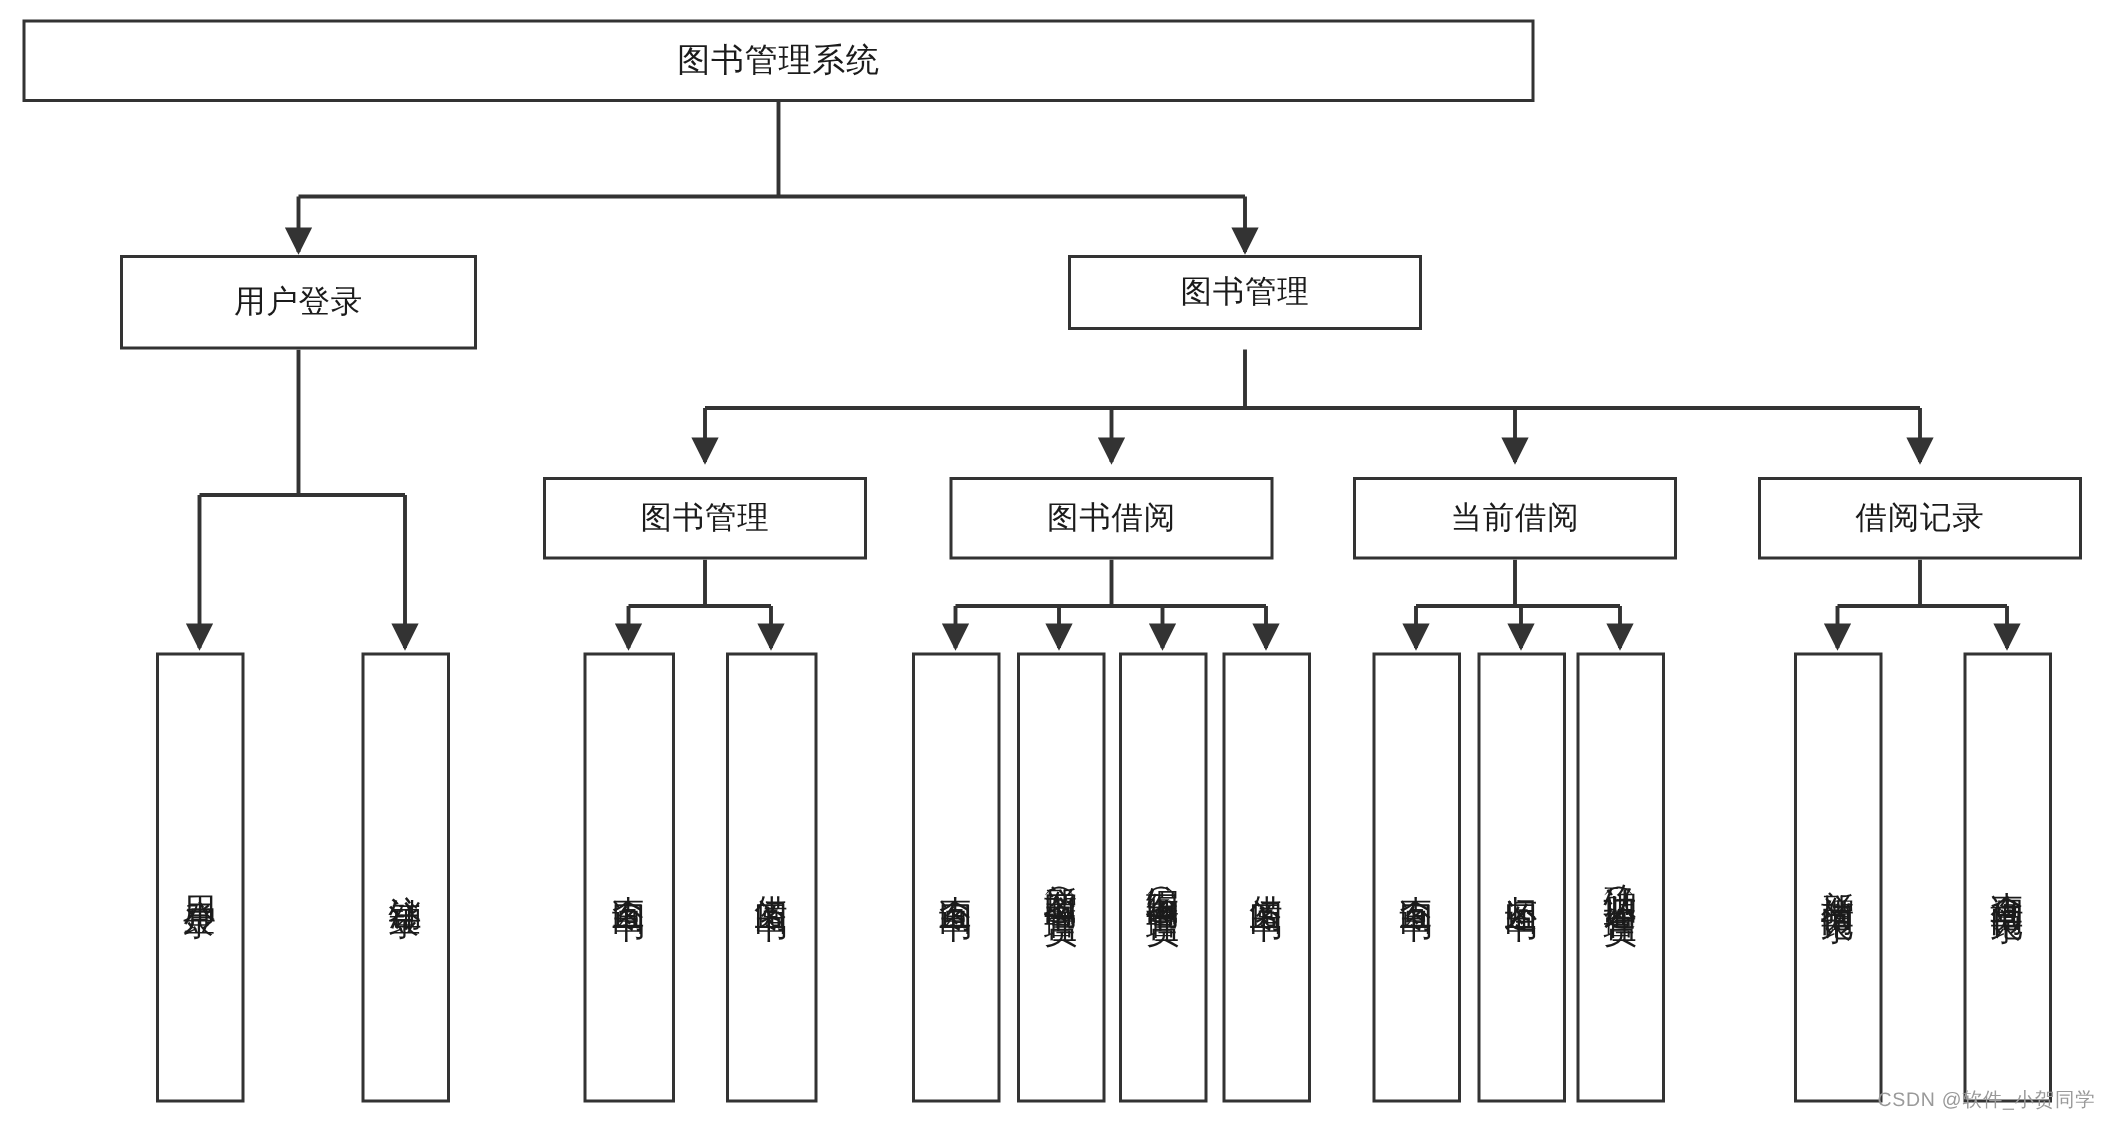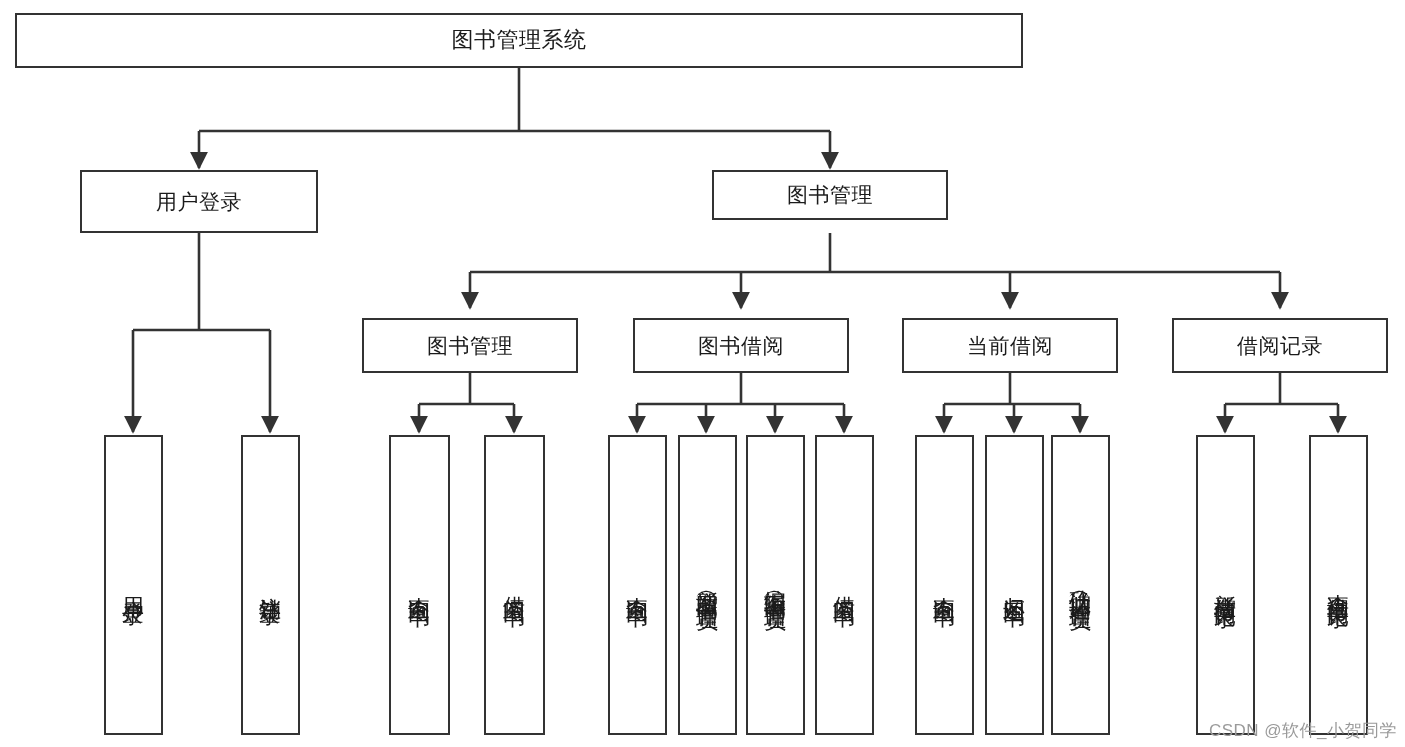--- a/index.html
+++ b/index.html
@@ -64,21 +64,21 @@
     text-align: center;
     height: 100%;
     display: flex;
     align-items: center;
     justify-content: center;
   }
   #watermark {
     position: absolute;
     right: 8px;
     bottom: 5px;
-    font-size: 17px;
+    font-size: 13px;
     color: #9a9a9a;
     white-space: nowrap;
     letter-spacing: 0.5px;
   }
 </style>
 </head>
 <body>
 
 <div id="diagram-root">
 

